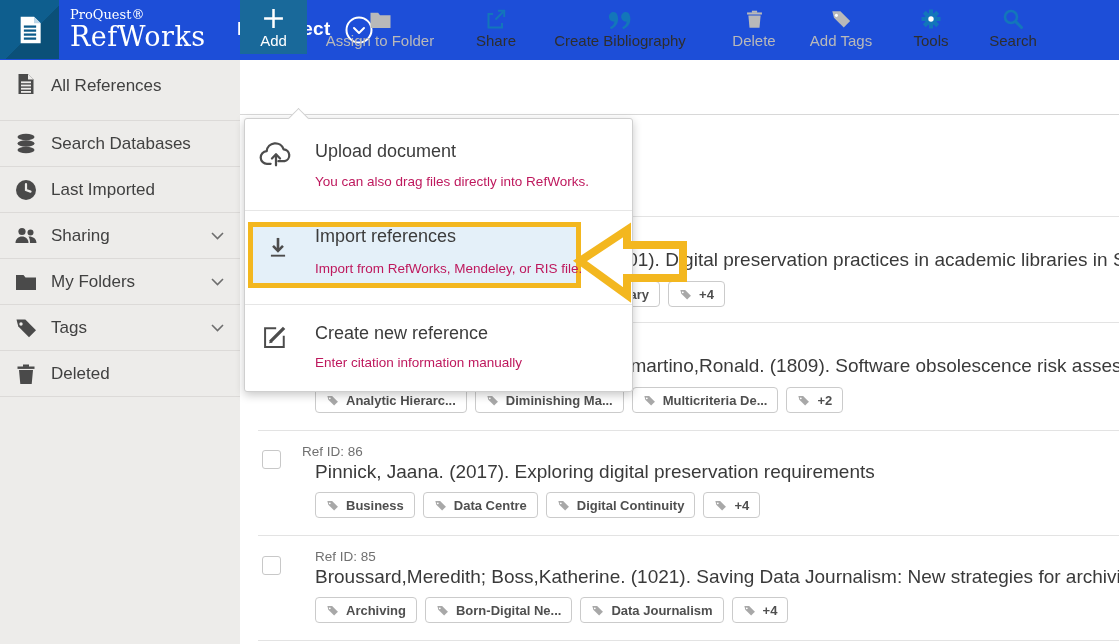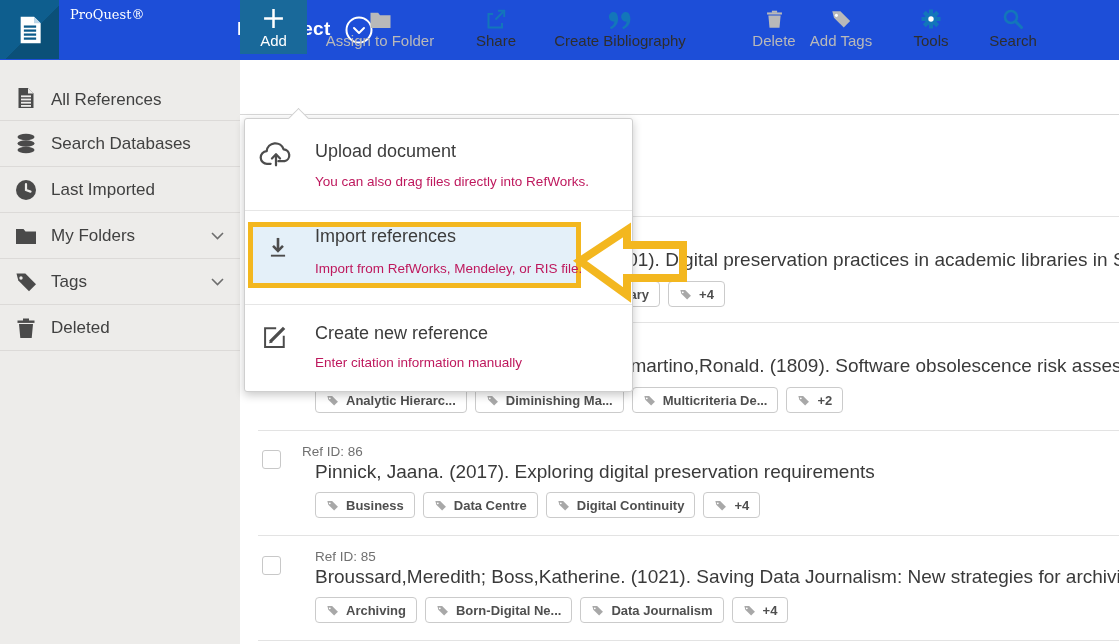--- a/index.html
+++ b/index.html
@@ -18,21 +18,21 @@
   .brand{position:absolute;left:70px;top:7px;color:#fff;}
   .brand-sup{font-family:"DejaVu Serif",serif;font-size:13px;line-height:15px;}
   .brand-name{font-family:"DejaVu Serif",serif;font-size:27px;line-height:30px;letter-spacing:.5px;}
   .project{position:absolute;left:237px;top:18px;color:#fff;font-size:19px;font-weight:bold;letter-spacing:.3px;}
   .chev-circle{position:absolute;left:344px;top:15px;}
 
   
   .sidebar{position:absolute;left:0;top:60px;width:240px;height:584px;background:#edecea;}
   .sb-item{height:45px;display:flex;align-items:center;padding-left:14px;
     border-bottom:1px solid #dcdad8;position:relative;cursor:pointer;}
-  .sb-item.first{height:61px;align-items:flex-end;padding-bottom:10px;box-sizing:border-box;}
+  .sb-item.first{height:61px;align-items:flex-end;padding-bottom:24px;box-sizing:border-box;}
   .sb-icon{width:24px;height:24px;color:#4a4a4a;margin-right:13px;flex:0 0 24px;}
   .sb-label{font-size:17px;color:#414141;}
   .sb-chev{position:absolute;right:16px;top:50%;margin-top:-4px;color:#6e6e6e;}
 
   
   .toolbar{position:absolute;left:240px;top:60px;width:879px;height:54px;background:#fff;
     border-bottom:1px solid #d8d8d8;}
   .tb-item{position:absolute;top:0;height:54px;display:flex;flex-direction:column;
     align-items:center;justify-content:center;gap:3px;cursor:pointer;}
   .tb-icon{height:23px;display:flex;align-items:flex-end;justify-content:center;}
@@ -83,20 +83,21 @@
           <rect x="7.4" y="8.6" width="9.2" height="1.7"></rect>
           <rect x="7.4" y="11.6" width="9.2" height="1.7"></rect>
           <rect x="7.4" y="14.6" width="9.2" height="1.7"></rect>
           <rect x="7.4" y="17.6" width="9.2" height="1.7"></rect>
         </g>
       </svg>
     </span>
   </div>
   <div class="brand">
     <div class="brand-sup">ProQuest®</div>
+    <div class="brand-name">RefWorks</div>
   </div>
   <div class="project">MyProject</div>
   <span class="chev-circle">
     <svg width="30" height="30" viewBox="0 0 30 30" fill="none" stroke="#fff" stroke-width="2">
       <circle cx="15" cy="15" r="12.5"></circle>
       <polyline points="10,13 15,18 20,13" stroke-linecap="round" stroke-linejoin="round"></polyline>
     </svg>
   </span>
 </div>
 
@@ -132,20 +133,36 @@
         <circle cx="12" cy="12" r="10" fill="currentColor"></circle>
         <path d="M12 6.2 V12 L16.5 13.6" fill="none" stroke="#edecea" stroke-width="2.2" stroke-linecap="round"></path>
       </svg>
     </span>
 
     <span class="sb-label">Last Imported</span>
   </div>
   <div class="sb-item">
     <span class="sb-icon">
       <svg width="24" height="24" viewBox="0 0 24 24" fill="currentColor">
+        <circle cx="8" cy="7.5" r="3.6"></circle>
+        <path d="M1.5 19 c0-4 3-6.5 6.5-6.5 s6.5 2.5 6.5 6.5 z"></path>
+        <circle cx="16.5" cy="8.5" r="3"></circle>
+        <path d="M14.5 12.6 c3.5-.4 8 1.6 8 6.4 h-6.5 c0-2.6-.5-4.8-1.5-6.4 z"></path>
+      </svg>
+    </span>
+    <span class="sb-label">Sharing</span>
+    <span class="sb-chev">
+      <svg width="13" height="8" viewBox="0 0 13 8" fill="none" stroke="currentColor" stroke-width="1.6">
+        <polyline points="1,1 6.5,6.5 12,1"></polyline>
+      </svg>
+    </span>
+  </div>
+  <div class="sb-item">
+    <span class="sb-icon">
+      <svg width="24" height="24" viewBox="0 0 24 24" fill="currentColor">
         <path d="M2 5 h7.5 l2 2.5 H22 V20 H2 z"></path>
       </svg>
     </span>
     <span class="sb-label">My Folders</span>
     <span class="sb-chev">
       <svg width="13" height="8" viewBox="0 0 13 8" fill="none" stroke="currentColor" stroke-width="1.6">
         <polyline points="1,1 6.5,6.5 12,1"></polyline>
       </svg>
     </span>
   </div>
@@ -209,21 +226,21 @@
 <div class="tb-item enabled" style="left:552px;width:136px;">
   <span class="tb-icon">
     <svg class="bib-quote" viewBox="0 0 21 17" fill="currentColor">
       <path d="M4.6 0 C2 0 0 2 0 4.6 C0 7.1 2 9.1 4.6 9.1 c.2 0 .4 0 .6-.1 C4.9 11.6 3.4 13.5 1 14.3 L1.9 16.2 C6 14.8 8.7 11.1 8.7 6.6 8.7 2.7 7 0 4.6 0 Z"></path>
       <path d="M16.2 0 C13.6 0 11.6 2 11.6 4.6 c0 2.5 2 4.5 4.6 4.5 .2 0 .4 0 .6-.1 -.3 2.6-1.8 4.5-4.2 5.3 l.9 1.9 C17.6 14.8 20.3 11.1 20.3 6.6 20.3 2.7 18.6 0 16.2 0 Z"></path>
     </svg>
   </span>
   <span class="tb-label">Create Bibliography</span>
 </div>
 
-<div class="tb-item disabled" style="left:742px;width:64px;">
+<div class="tb-item disabled" style="left:722px;width:64px;">
   <span class="tb-icon">
     <svg width="21" height="22" viewBox="0 0 24 24" fill="currentColor">
       <path d="M5 8 h14 l-1.3 14 H6.3 z"></path>
       <rect x="3.5" y="4.5" width="17" height="2.4"></rect>
       <rect x="9" y="2.5" width="6" height="2.4"></rect>
     </svg>
   </span>
   <span class="tb-label">Delete</span>
 </div>
 

